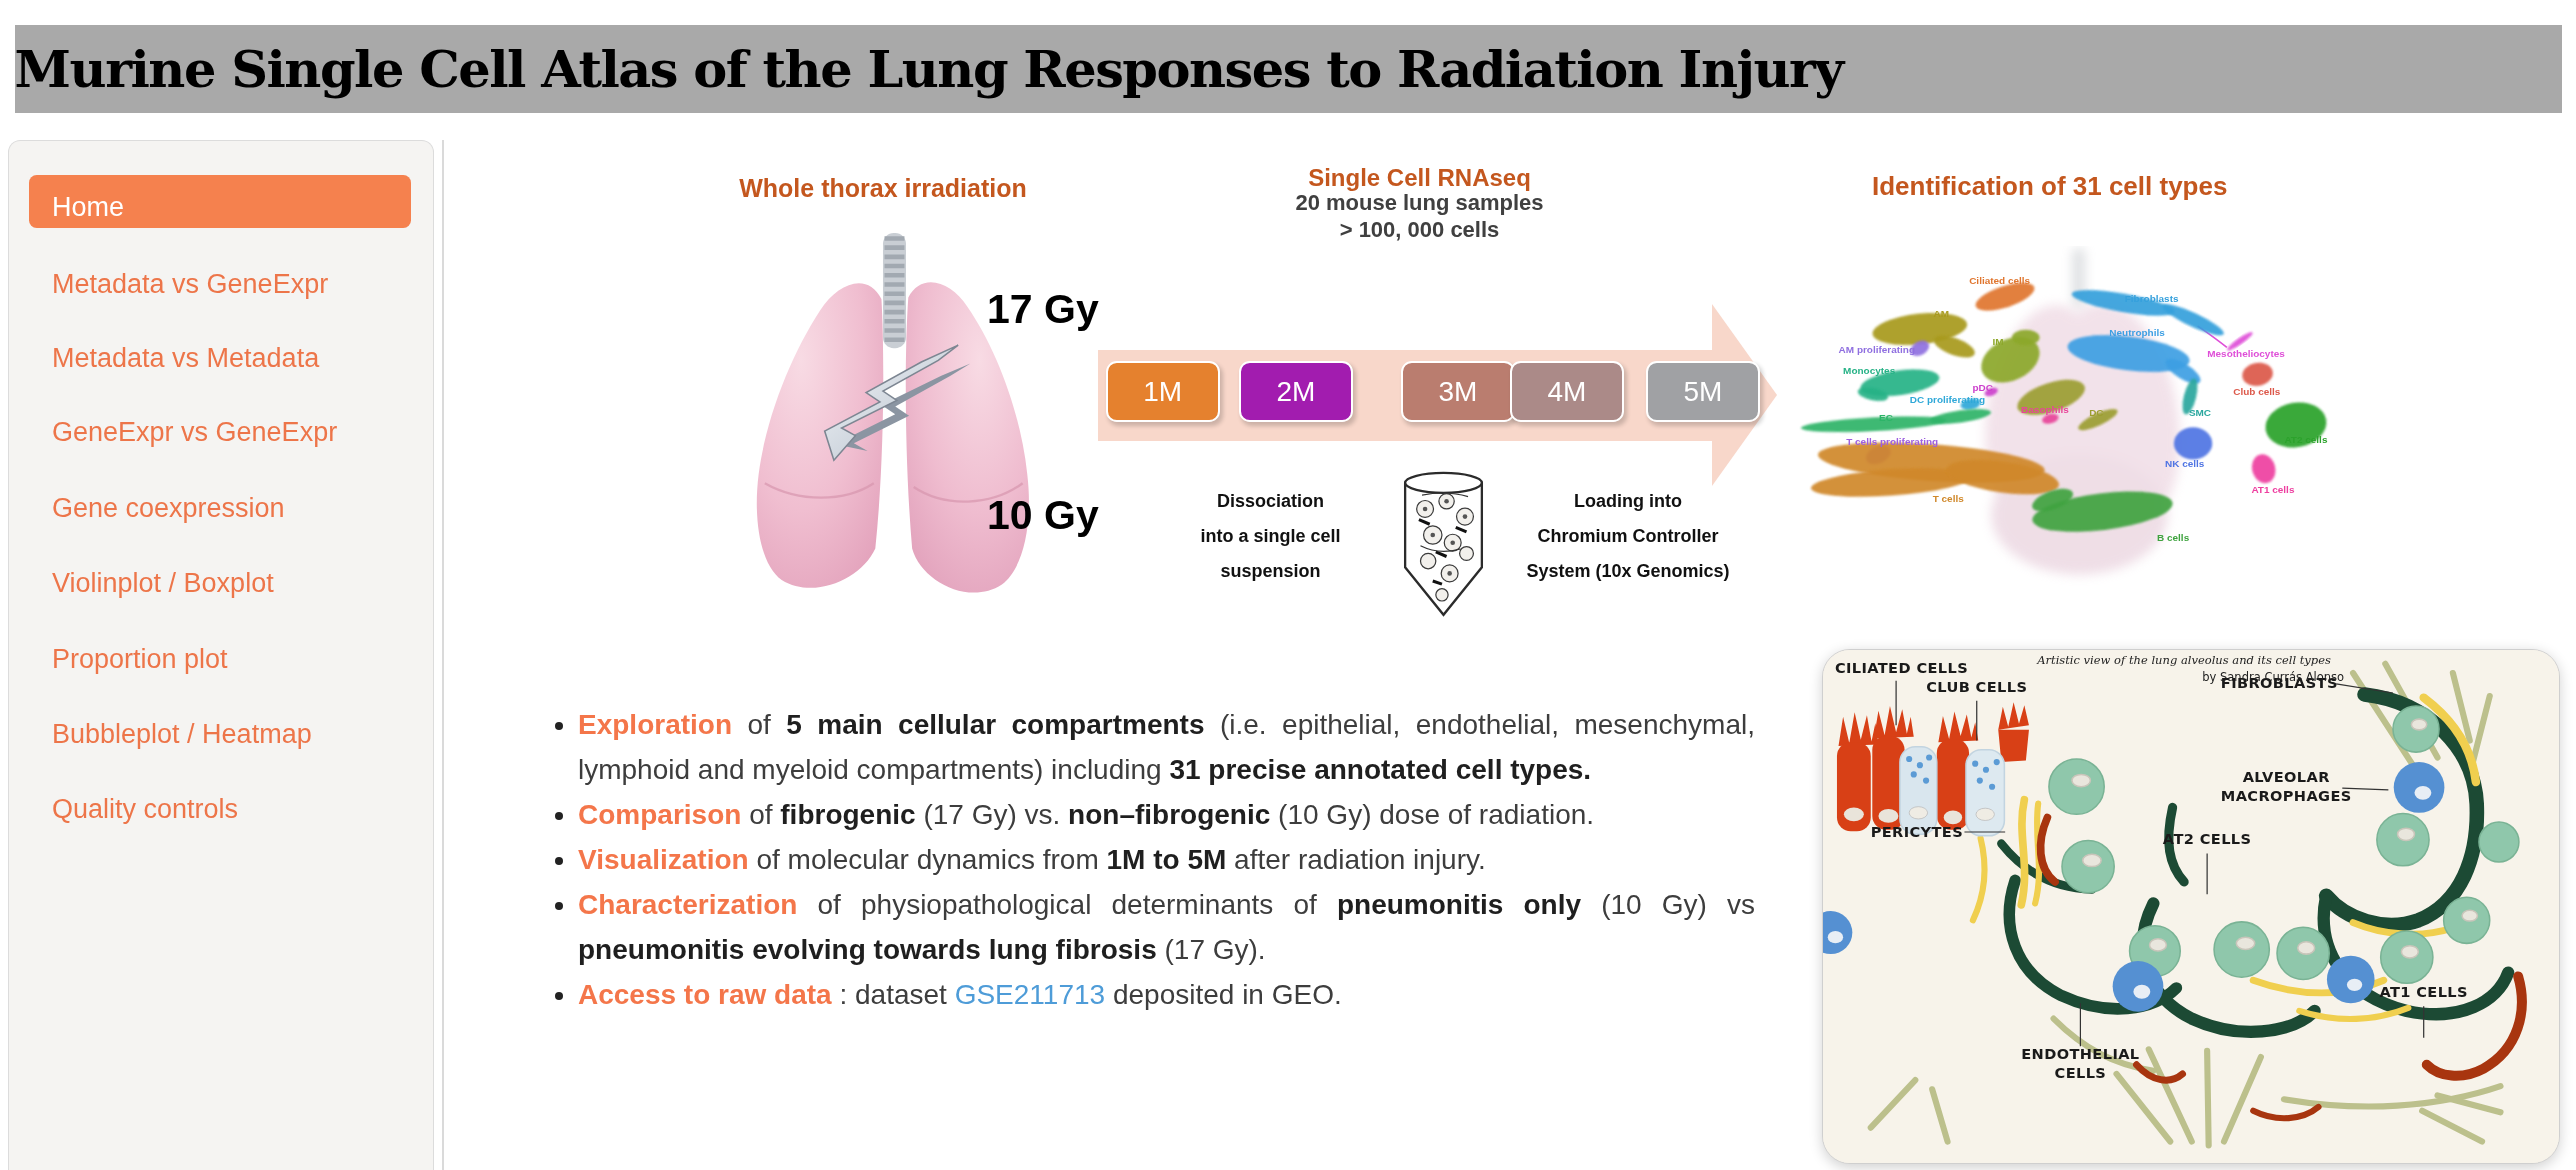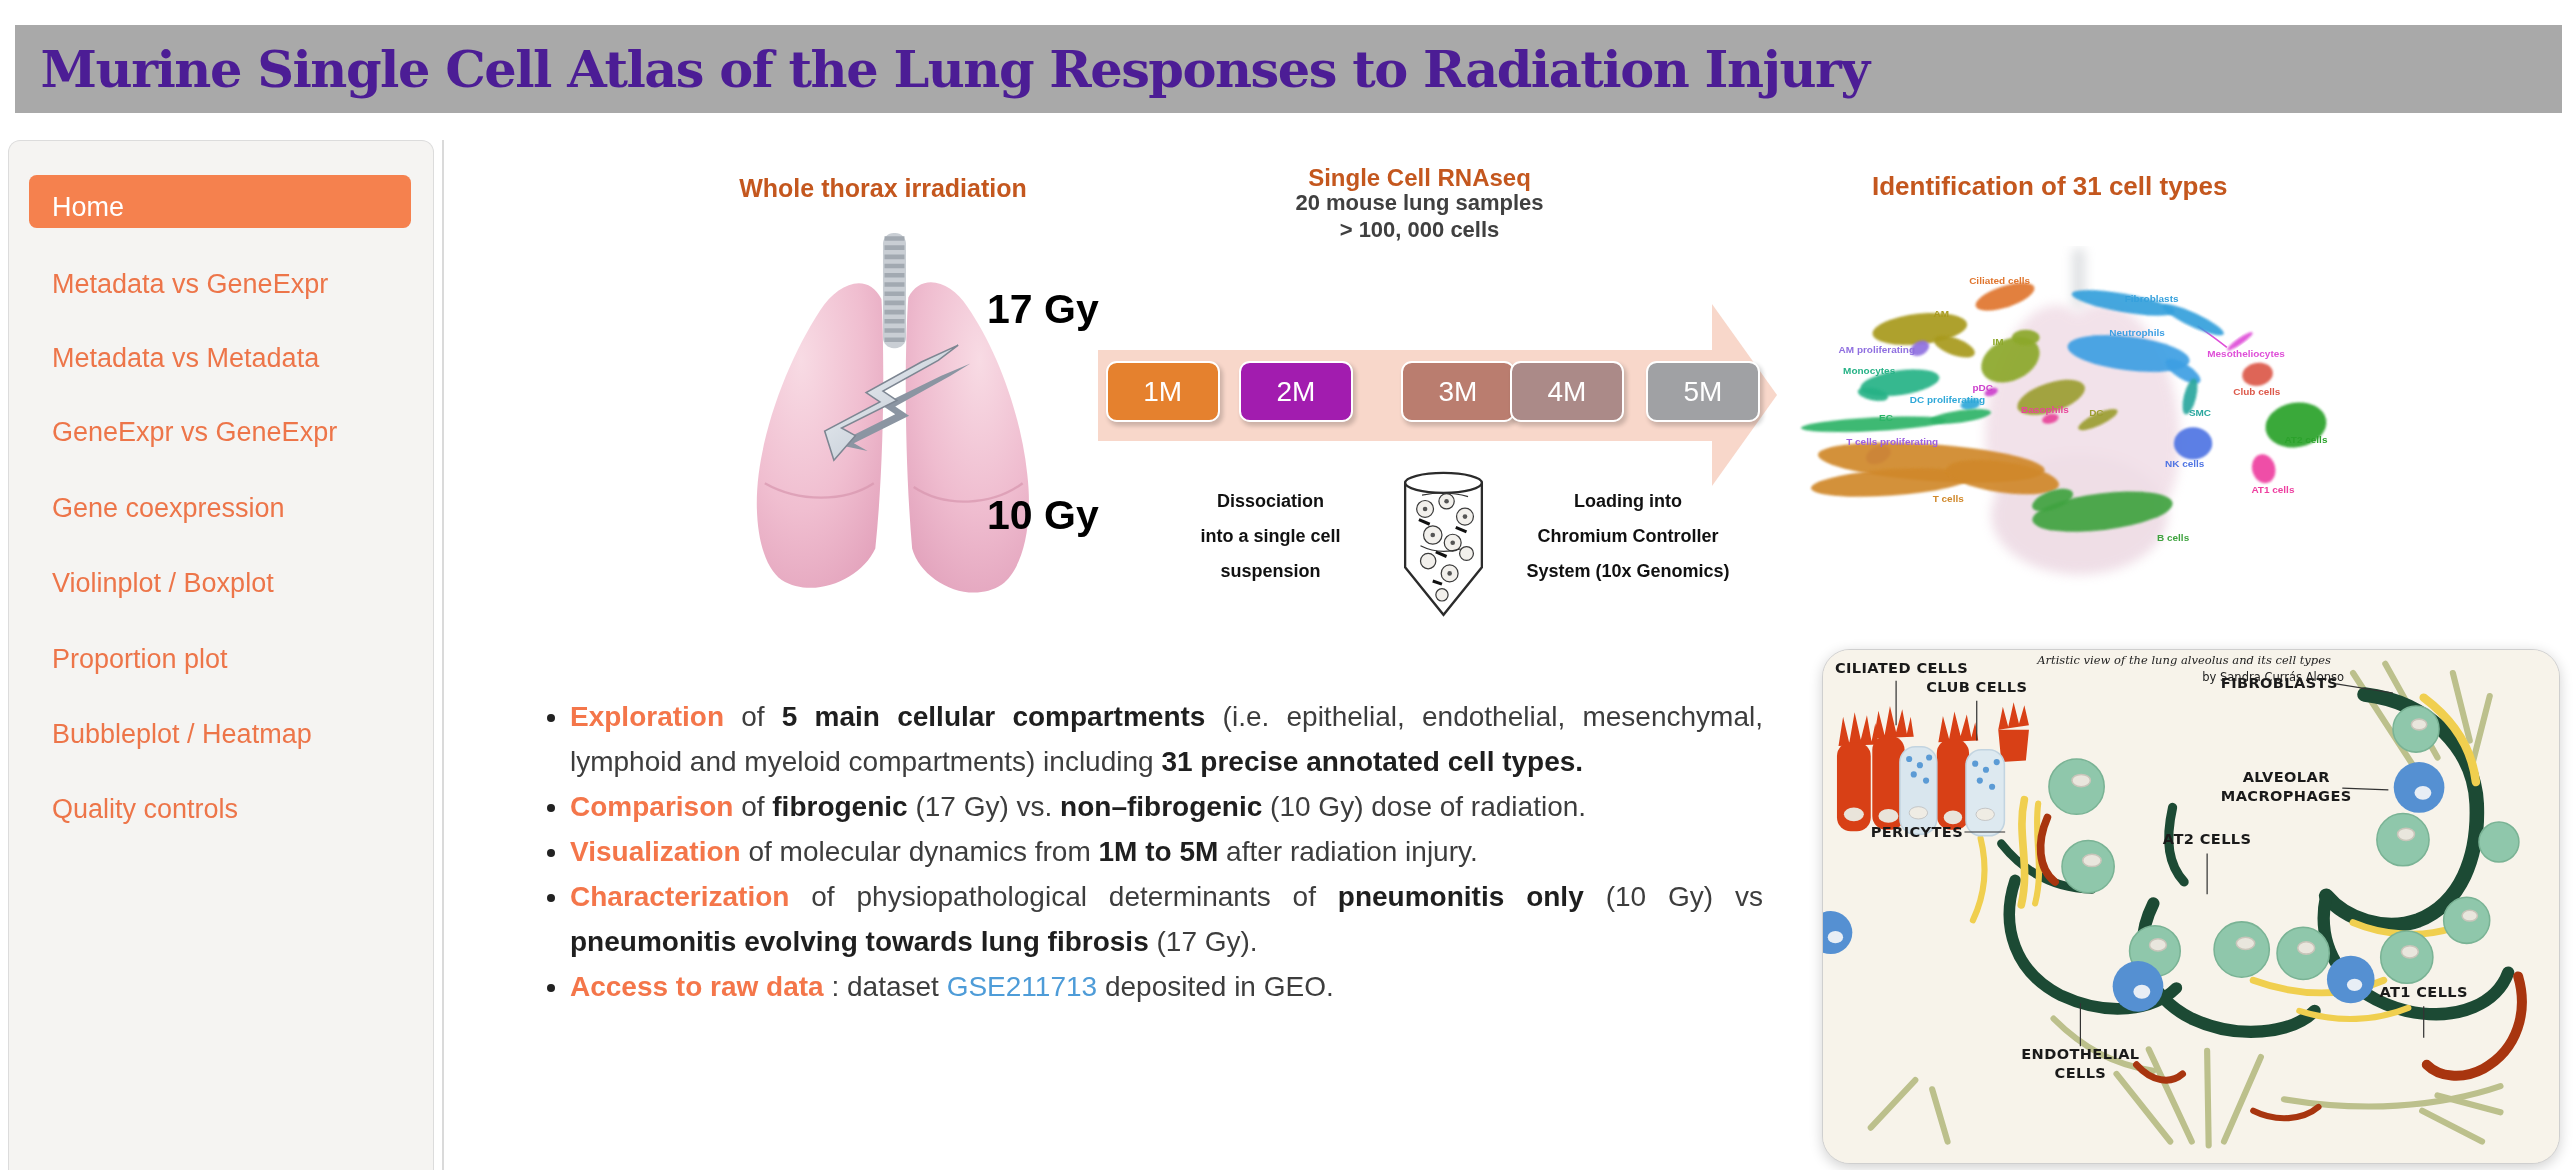--- a/index.html
+++ b/index.html
@@ -1,22 +1,22 @@
 <!DOCTYPE html>
 <html style="font-size:12.3px"><head>
 <meta charset="utf-8">
 <style>
   html,body{margin:0;padding:0;background:#ffffff;}
   #page{position:relative;width:2576px;height:1170px;background:#ffffff;overflow:hidden;
         font-family:"Liberation Sans",sans-serif;}
 
   
   .app-header{position:absolute;left:14.6px;top:24.6px;width:2547px;height:88px;background:#A9A9A9;}
-  .app-title{font-family:"DejaVu Serif",serif;font-weight:700;font-size:51px;color:#4c1d95;
-             line-height:88px;padding-left:26px;letter-spacing:-1.5px;white-space:nowrap;}
+  .app-title{font-family:"DejaVu Serif",serif;font-weight:700;font-size:51px;color:#000000;
+             line-height:88px;letter-spacing:-1.5px;white-space:nowrap;}
 
   
   .sidebar-panel{position:absolute;left:7.7px;top:140px;width:424px;height:1031px;
                  background:#f5f4f2;border:0.8px solid #dcdcdc;border-bottom:none;
                  border-radius:12.3px 12.3px 0 0;}
   .sidebar-divider{position:absolute;left:442px;top:140px;width:1.5px;height:1031px;background:#dadada;}
   .side-item{position:absolute;left:29px;width:382px;font-size:27px;color:#ED7549;
              padding-left:23px;box-sizing:border-box;white-space:nowrap;cursor:pointer;}
   .side-item.active{background:#F5814E;color:#ffffff;border-radius:7.7px;}
 
@@ -34,21 +34,21 @@
            border-left:65px solid #F8D7CA;}
   .tl-stage{position:absolute;top:57px;width:114px;height:61px;border:2.3px solid #ffffff;
             border-radius:10.8px;box-sizing:border-box;color:#ffffff;font-size:28px;
             display:flex;align-items:center;justify-content:center;
             box-shadow:2.3px 3.1px 4.6px rgba(0,0,0,0.18);}
 
   .step-text{position:absolute;text-align:center;font-weight:700;color:#111111;font-size:18px;line-height:35px;}
 
   
   .bullets{position:absolute;left:536px;top:694px;width:1227px;}
-  .bullets ul{margin:0;padding-left:34px;}
+  .bullets ul{margin:8px;padding-left:34px;}
   .bullets li{font-size:28px;line-height:45px;color:#3d3d3d;text-align:justify;}
   .bullets li::marker{color:#222222;}
   .kw{color:#F4764A;font-weight:700;}
   .bd{color:#1f1f1f;font-weight:700;}
   .lnk{color:#4E9CD8;cursor:pointer;}
 
   
   .ulabel{font-family:"Liberation Sans",sans-serif;font-size:13px;font-weight:700;text-anchor:middle;}
 
   

